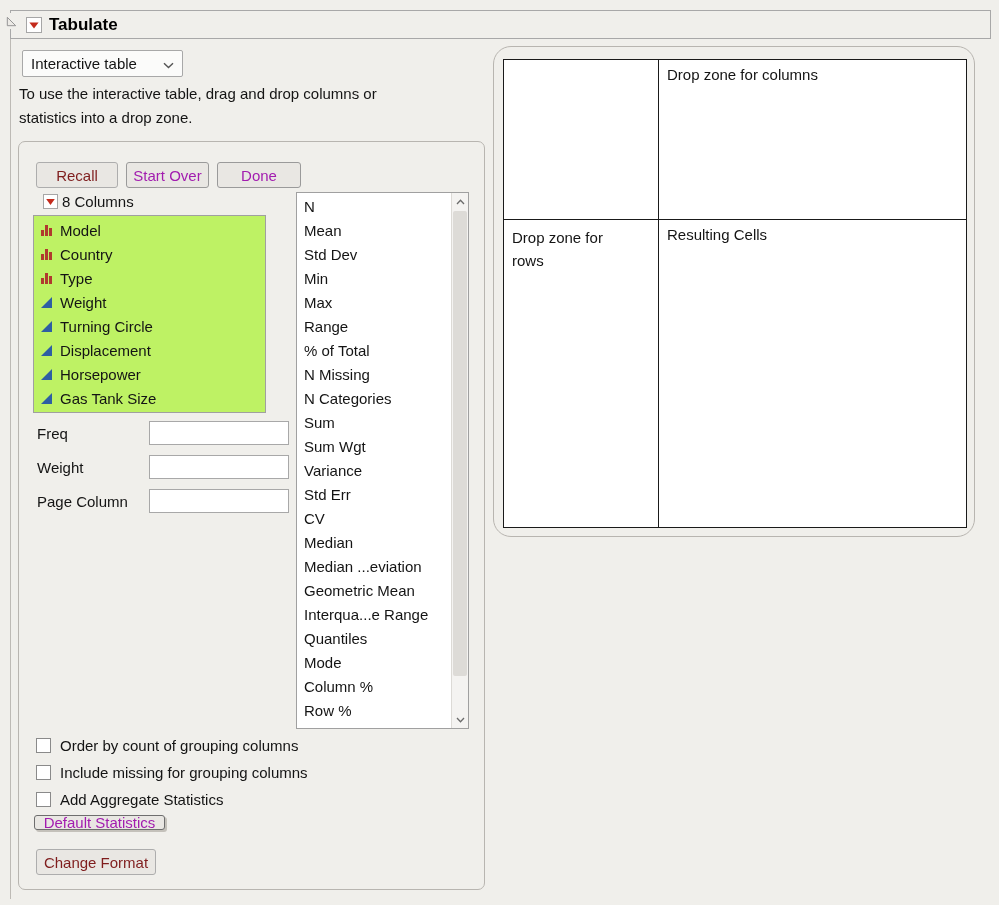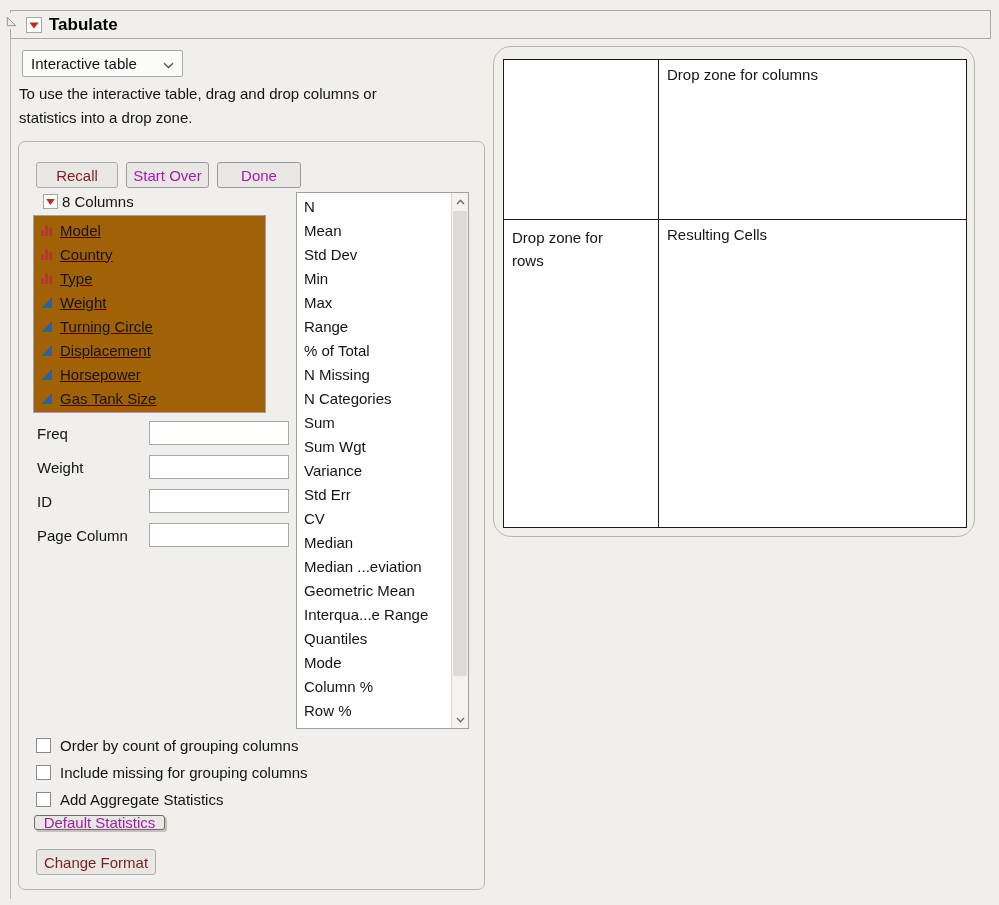--- a/index.html
+++ b/index.html
@@ -41,21 +41,21 @@
   .btn.disabled { color:#7f1d1d; border-color:#adadad; }
   .btn-recall { left:17px; top:20px; width:82px; }
   .btn-startover { left:107px; top:20px; width:83px; }
   .btn-done { left:198px; top:20px; width:84px; }
 
   .columns-header { position:absolute; left:14px; top:51px; display:flex; align-items:center; gap:4px;margin-left:10px; }
   .columns-header .rt-small { display:inline-flex; width:15px; height:15px; }
 
   .columns-list {
     position:absolute; left:14px; top:73px; width:233px; height:198px;
-    background:#a16207; border:1px solid #a0a0a0; padding-top:2px; overflow:hidden;text-decoration:underline;
+    background:#bef264; border:1px solid #a0a0a0; padding-top:2px; overflow:hidden;
   }
   .col-item { display:flex; align-items:center; height:24px; padding-left:6px; gap:7px; }
   .col-icon { display:inline-flex; width:13px; height:13px; }
 
   .field-group { position:absolute; left:18px; top:279px; }
   .field-row { display:flex; align-items:center; height:24px; margin-bottom:10px; }
   .field-label { width:112px; }
   .field-input {
     width:140px; height:24px; background:#fff; border:1px solid #a8a8a8;
     font:inherit; padding:0 4px; outline:none;
@@ -221,24 +221,20 @@
         </div>
       </div>
 
     <div class="field-group">
         <div class="field-row">
           <span class="field-label">Freq</span>
           <input class="field-input" style="">
         </div>
         <div class="field-row">
           <span class="field-label">Weight</span>
-          <input class="field-input" style="">
-        </div>
-        <div class="field-row">
-          <span class="field-label">ID</span>
           <input class="field-input" style="">
         </div>
         <div class="field-row">
           <span class="field-label">Page Column</span>
           <input class="field-input" style="">
         </div>
       </div>
 
     <div class="stats-list">
       <div class="stat-items">

